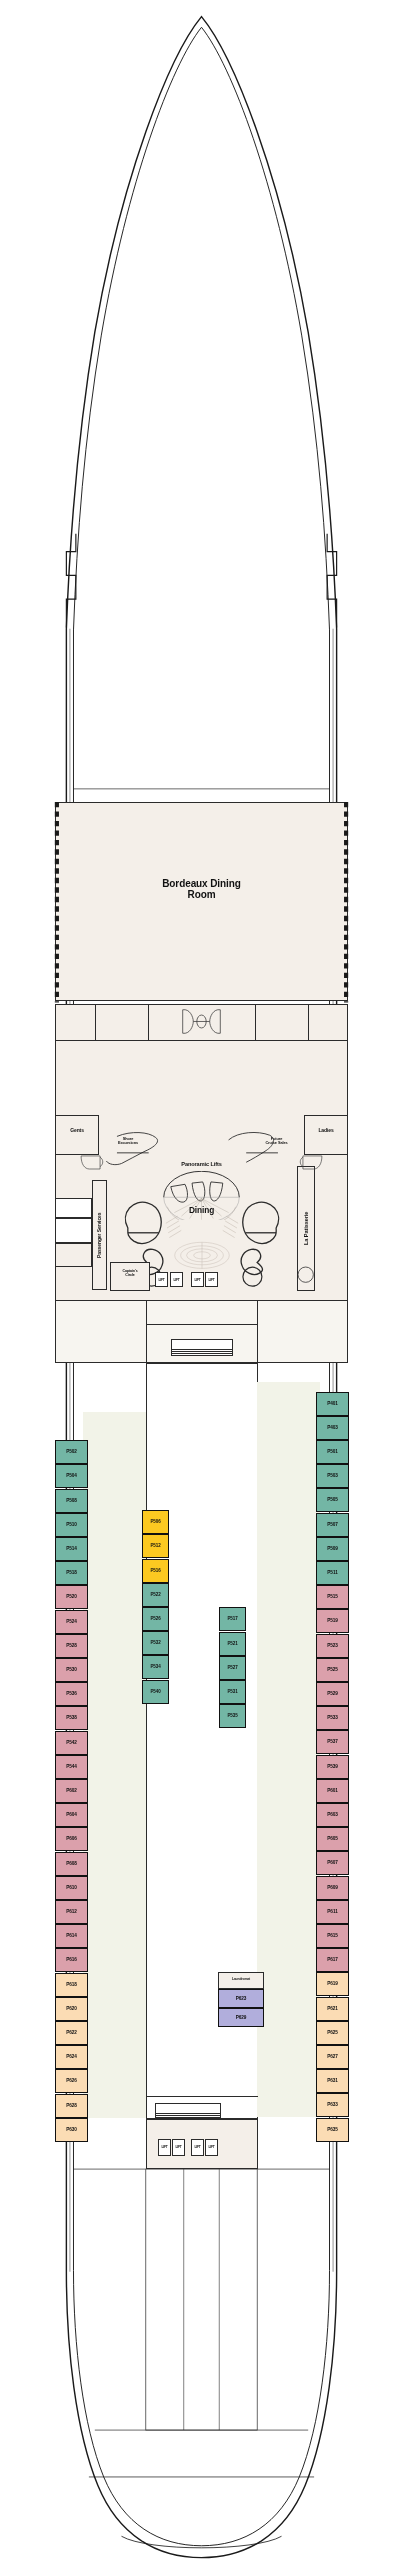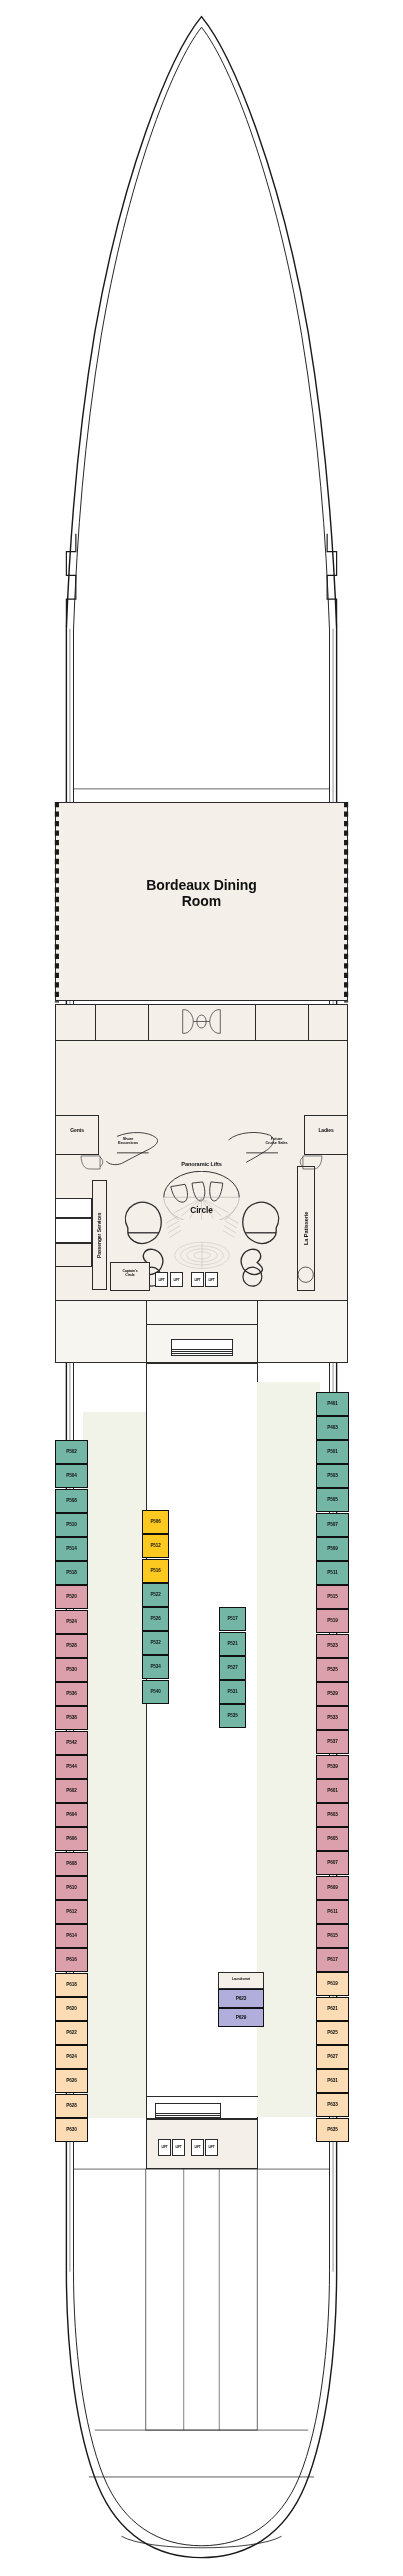--- a/index.html
+++ b/index.html
@@ -134,21 +134,21 @@
              L 552 930 L 552 900" fill="none" stroke="#1a1a1a" stroke-width="2"></path>
 
     <path d="M150 4176 L 530 4176" fill="none" stroke="#1a1a1a" stroke-width="1.2"></path>
     <path d="M205 4276 C 250 4302, 430 4302, 475 4276" fill="none" stroke="#1a1a1a" stroke-width="1.4"></path>
 
     <path d="M118 1060 L 118 3830" fill="none" stroke="#1a1a1a" stroke-width="0.8"></path>
     <path d="M562 1060 L 562 3830" fill="none" stroke="#1a1a1a" stroke-width="0.8"></path>
   </svg>
 
   <div class="room" style="left:55px; top:802px; width:293px; height:199px; background:#f4efe9; border:0.9px solid #2b2b2b;"></div>
-  <div class="lbl" style="left:55px; top:878px; width:293px; font-size:14px;">Bordeaux Dining
+  <div class="lbl" style="left:55px; top:878px; width:293px; font-size:10px;">Bordeaux Dining
 Room</div>
 
   <svg class="hull-svg" viewBox="0 0 680 4343" preserveAspectRatio="none" style="pointer-events:none;">
     <line x1="96" y1="1352" x2="96" y2="1690" stroke="#1a1a1a" stroke-width="7" stroke-dasharray="9 7"></line>
     <line x1="584" y1="1352" x2="584" y2="1690" stroke="#1a1a1a" stroke-width="7" stroke-dasharray="9 7"></line>
   </svg>
 
   <div class="room" style="left:55px; top:1004px; width:293px; height:297px;"></div>
 
   <div class="divider" style="left:55px; top:1040px; width:293px; height:0.8px;"></div>
@@ -195,21 +195,21 @@
         <line x1="72" y1="46" x2="38" y2="76"></line>
       <line x1="72" y1="46" x2="52" y2="80"></line>
         <line x1="72" y1="46" x2="72" y2="82"></line>
       <line x1="72" y1="46" x2="92" y2="80"></line>
         <line x1="72" y1="46" x2="106" y2="76"></line>
       <line x1="72" y1="46" x2="118" y2="70"></line>
     </g>
     <path d="M14 60 A 60 44 0 0 0 130 60" fill="none" stroke="#b0a8a0" stroke-width="0.8"></path>
   </svg>
 
-  <div class="lbl" style="left:155px; top:1206px; width:93px; font-size:8.3px;">Circle</div>
+  <div class="lbl" style="left:155px; top:1206px; width:93px; font-size:8.3px;">Dining</div>
 
   <svg class="atrium-svg" style="left:116px; top:1184px; width:172px; height:113px;" viewBox="0 0 290 190">
 
     <path d="M20 74 C 6 48, 30 24, 54 32 C 74 38, 80 60, 74 78 C 68 96, 46 106, 30 96 C 18 88, 20 82, 20 74 Z" fill="none" stroke="#2b2b2b" stroke-width="2.2"></path>
     <line x1="20" y1="82" x2="72" y2="82" stroke="#2b2b2b" stroke-width="2.2"></line>
 
     <path d="M270 74 C 284 48, 260 24, 236 32 C 216 38, 210 60, 216 78 C 222 96, 244 106, 260 96 C 272 88, 270 82, 270 74 Z" fill="none" stroke="#2b2b2b" stroke-width="2.2"></path>
     <line x1="218" y1="82" x2="270" y2="82" stroke="#2b2b2b" stroke-width="2.2"></line>
 
     <path d="M52 132 C 40 122, 48 108, 62 110 C 74 112, 82 124, 78 136 C 74 150, 58 156, 48 150 C 40 146, 42 140, 52 132 Z" fill="none" stroke="#2b2b2b" stroke-width="2.2"></path>

